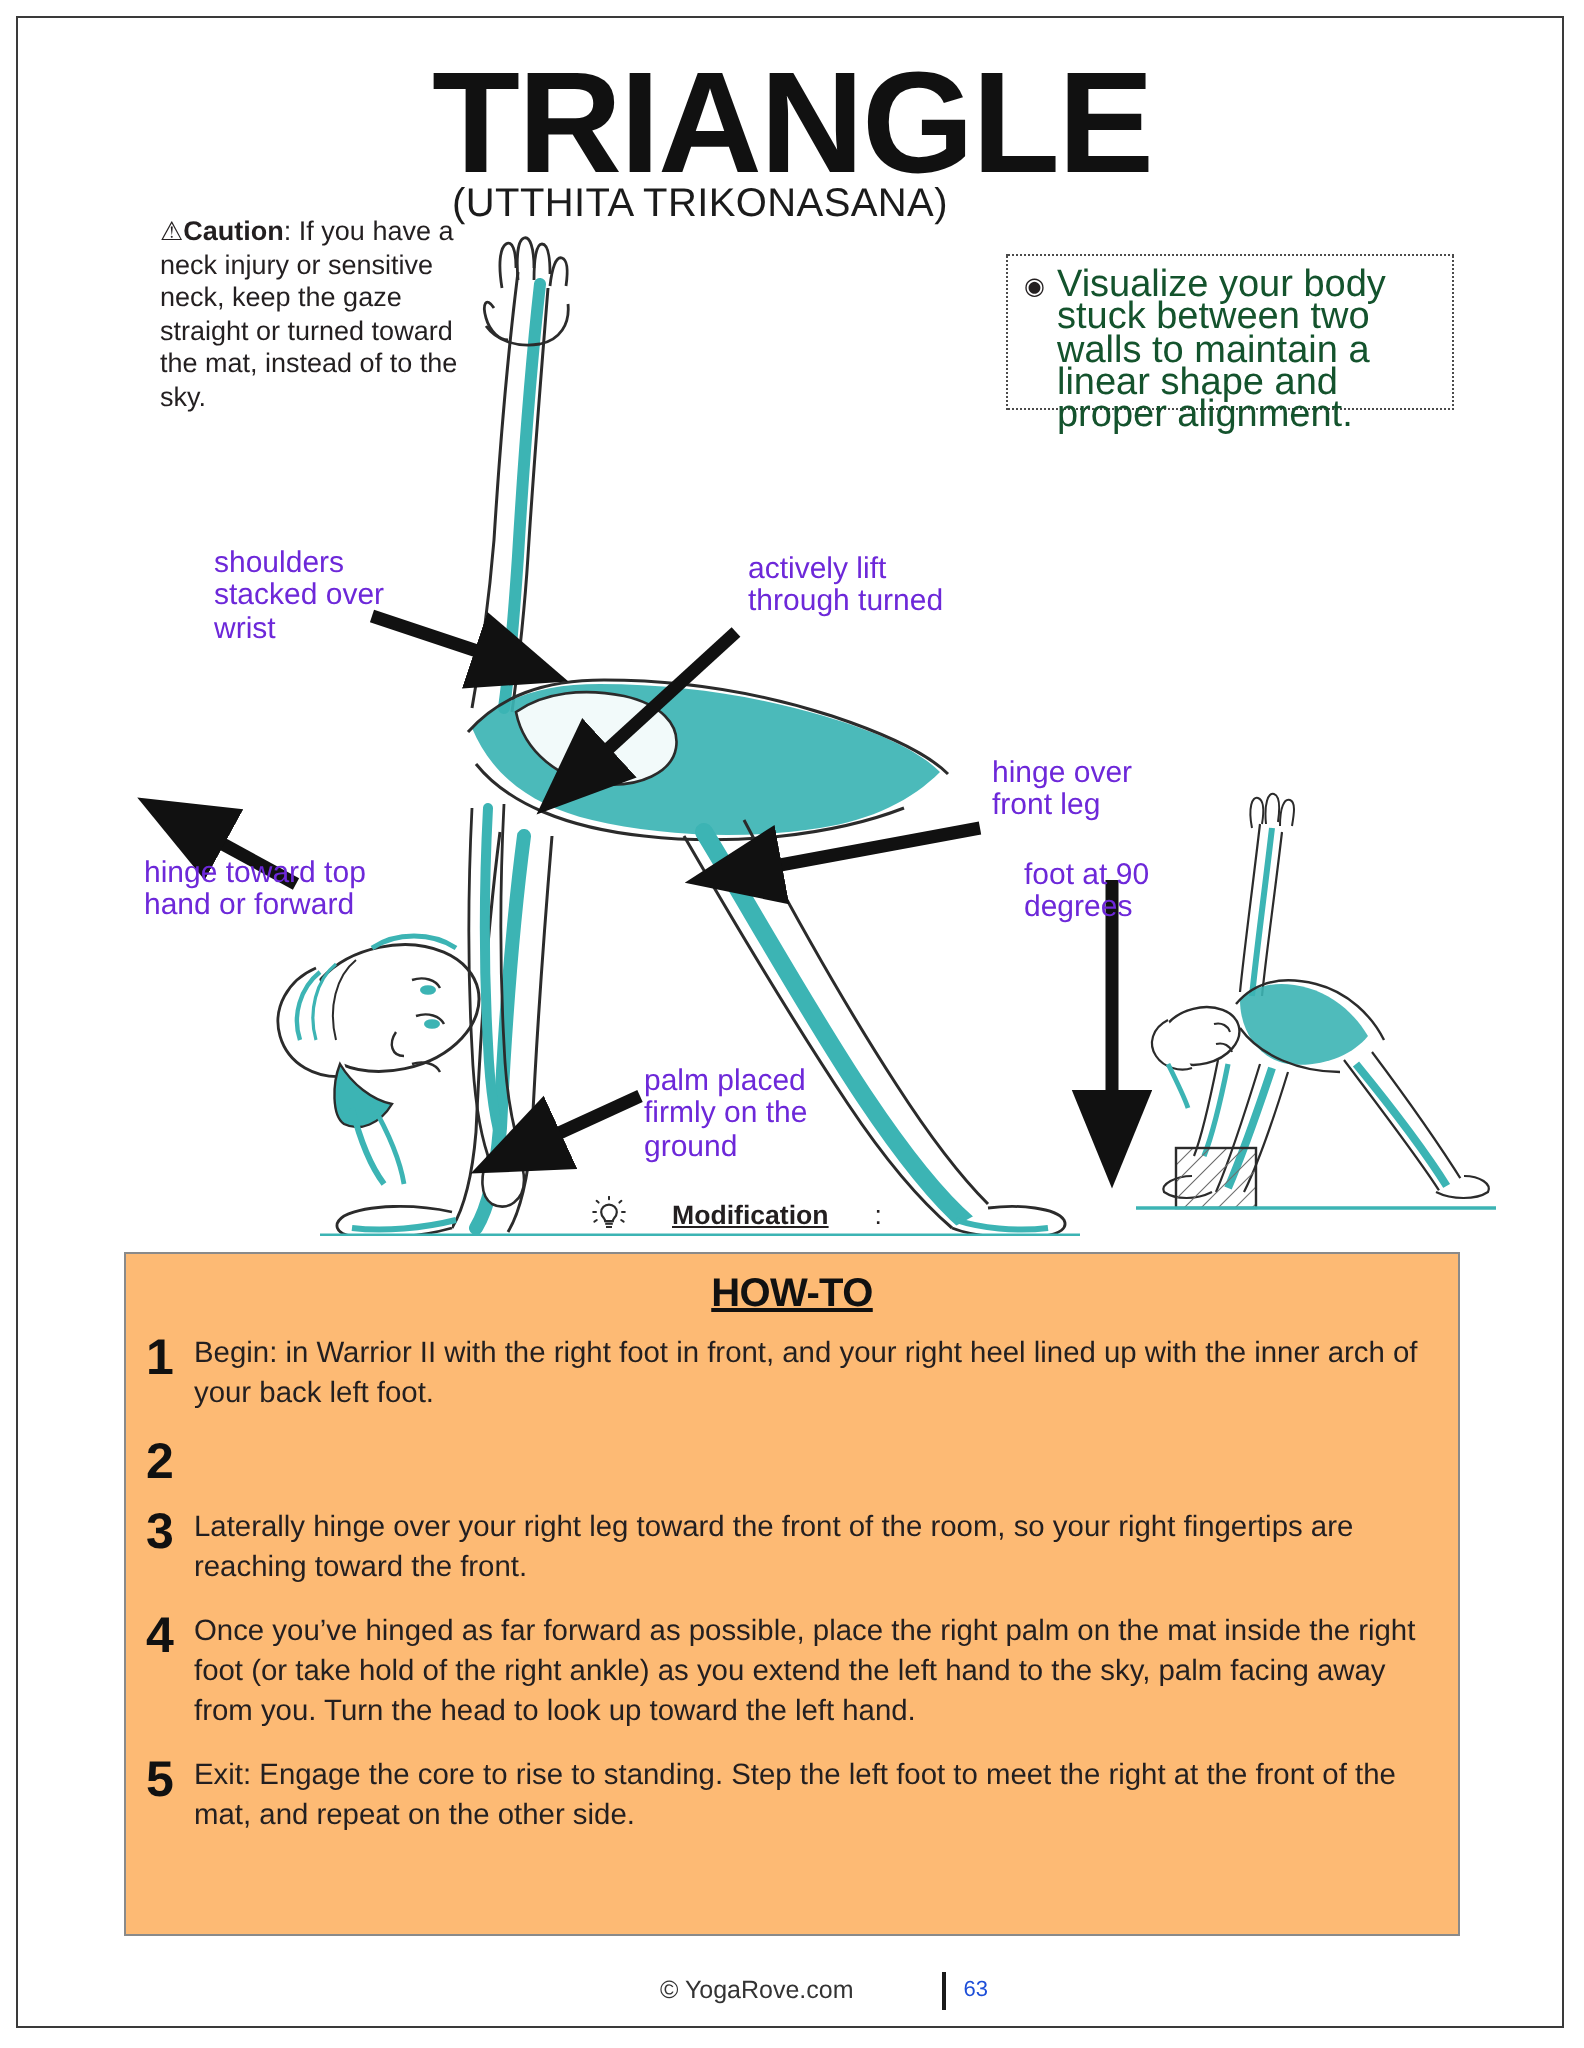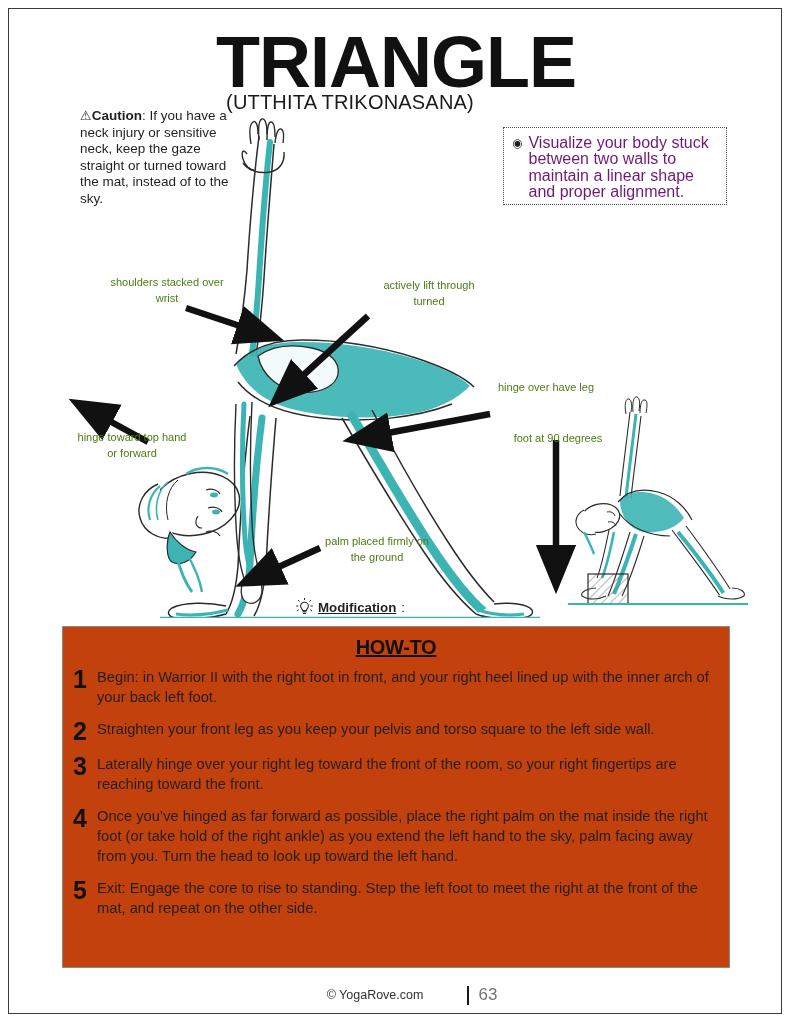--- a/index.html
+++ b/index.html
@@ -34,46 +34,46 @@
   .caution .body{display:inline;}
 
   
   .viz-box{
     position:absolute;left:503px;top:127px;width:224px;height:78px;
     border:1.6px dotted #4a4a4a;box-sizing:border-box;
     padding:7px 9px 6px 8px;
   }
   .viz-row{display:flex;gap:6px;align-items:flex-start;}
   .viz-eye{font-size:12px;line-height:16px;flex:0 0 auto;}
-  .viz-text{font-size:16px;line-height:16.3px;color:#701a75;}
-
-  
-  .anno{position:absolute;font-size:11px;line-height:16.4px;color:#4d7c0f;text-align:center;}
+  .viz-text{font-size:19px;line-height:16.3px;color:#14532d;}
+
+  
+  .anno{position:absolute;font-size:15px;line-height:16.4px;color:#6d28d9;}
   .a-shoulders{left:107px;top:274px;width:120px;}
   .a-gaze{left:72px;top:429px;width:120px;}
   .a-chest{left:374px;top:277px;width:110px;}
   .a-hinge{left:496px;top:379px;width:100px;}
   .a-foot90{left:512px;top:430px;width:92px;}
   .a-palm{left:322px;top:533px;width:110px;}
 
   
   .art{position:absolute;left:0;top:118px;width:792px;height:500px;}
 
   
   .modline{
     position:absolute;left:296px;top:598px;
     font-size:13.3px;line-height:18px;color:#231f20;
-    display:flex;align-items:center;gap:5px;white-space:nowrap;
+    display:flex;align-items:center;gap:23px;white-space:nowrap;
   }
   .modline .mod-label{font-weight:bold;text-decoration:underline;}
 
   
   .howto-box{
     position:absolute;left:62px;top:626px;width:668px;height:342px;
-    border:1px solid #8a8a8a;box-sizing:border-box;background:#c2410c;
+    border:1px solid #8a8a8a;box-sizing:border-box;background:#fdba74;
   }
   .howto-title{
     margin-top:9px;text-align:center;font-size:20px;font-weight:bold;
     text-decoration:underline;letter-spacing:-.3px;color:#111;
   }
   .steps{margin-top:9px;padding:0 14px 0 10px;}
   .step{display:flex;align-items:flex-start;gap:7px;margin-bottom:13px;}
   .step-num{
     font-size:25px;font-weight:bold;line-height:21px;color:#111;
     flex:0 0 17px;text-align:left;margin-top:1px;
@@ -81,21 +81,21 @@
   .step-text{font-size:14.7px;line-height:19.6px;color:#231f20;}
 
   
   .footer{
     position:absolute;left:4px;top:983px;width:792px;height:24px;
     display:flex;justify-content:center;align-items:center;gap:0;padding-left:12px;
   }
   .copyright{font-size:12.5px;color:#333;}
   .pagewrap{display:flex;align-items:center;gap:9px;margin-left:44px;}
   .pagebar{width:2px;height:19px;background:#1a1a1a;display:block;}
-  .pagenum{font-size:17px;color:#737373;}
+  .pagenum{font-size:11px;color:#1d4ed8;}
 </style>
 </head>
 <body>
 
 <div class="page-border"></div>
 
 <div class="title">TRIANGLE</div>
 <div class="subtitle">(UTTHITA TRIKONASANA)</div>
 
 <div class="caution">
@@ -232,21 +232,21 @@
     <line x1="368" y1="198" x2="298" y2="262"></line>
     <line x1="490" y1="296" x2="382" y2="316"></line>
     <line x1="556" y1="322" x2="556" y2="436"></line>
     <line x1="320" y1="430" x2="272" y2="452"></line>
   </g>
 </svg>
 
 <div class="anno a-shoulders">shoulders stacked over wrist</div>
 <div class="anno a-gaze">hinge toward top hand or forward</div>
 <div class="anno a-chest">actively lift through turned</div>
-<div class="anno a-hinge">hinge over have leg</div>
+<div class="anno a-hinge">hinge over front leg</div>
 <div class="anno a-foot90">foot at 90 degrees</div>
 <div class="anno a-palm">palm placed firmly on the ground</div>
 
 <div class="modline">
   <svg width="17" height="19" viewBox="0 0 17 19">
     <path d="M8.5 4.3c2.2 0 3.9 1.7 3.9 3.8 0 1.5-.8 2.4-1.4 3.1-.4.5-.6.9-.6 1.4H6.6c0-.5-.2-.9-.6-1.4-.6-.7-1.4-1.6-1.4-3.1 0-2.1 1.7-3.8 3.9-3.8z" fill="none" stroke="#2b2b2b" stroke-width="1.1"></path>
     <rect x="6.6" y="13.3" width="3.8" height="1.1" fill="#2b2b2b"></rect>
     <rect x="7" y="15" width="3" height="1" fill="#2b2b2b"></rect>
     <g stroke="#2b2b2b" stroke-width="1" stroke-linecap="round">
       <line x1="8.5" y1="1.6" x2="8.5" y2="0.4"></line>
@@ -264,21 +264,20 @@
 
 <div class="howto-box">
   <div class="howto-title">HOW-TO</div>
   <div class="steps">
     <div class="step">
       <div class="step-num">1</div>
       <div class="step-text">Begin: in Warrior II with the right foot in front, and your right heel lined up with the inner arch of your back left foot.</div>
     </div>
     <div class="step">
       <div class="step-num">2</div>
-      <div class="step-text">Straighten your front leg as you keep your pelvis and torso square to the left side wall.</div>
     </div>
     <div class="step">
       <div class="step-num">3</div>
       <div class="step-text">Laterally hinge over your right leg toward the front of the room, so your right fingertips are reaching toward the front.</div>
     </div>
     <div class="step">
       <div class="step-num">4</div>
       <div class="step-text">Once you’ve hinged as far forward as possible, place the right palm on the mat inside the right foot (or take hold of the right ankle) as you extend the left hand to the sky, palm facing away from you. Turn the head to look up toward the left hand.</div>
     </div>
     <div class="step">

